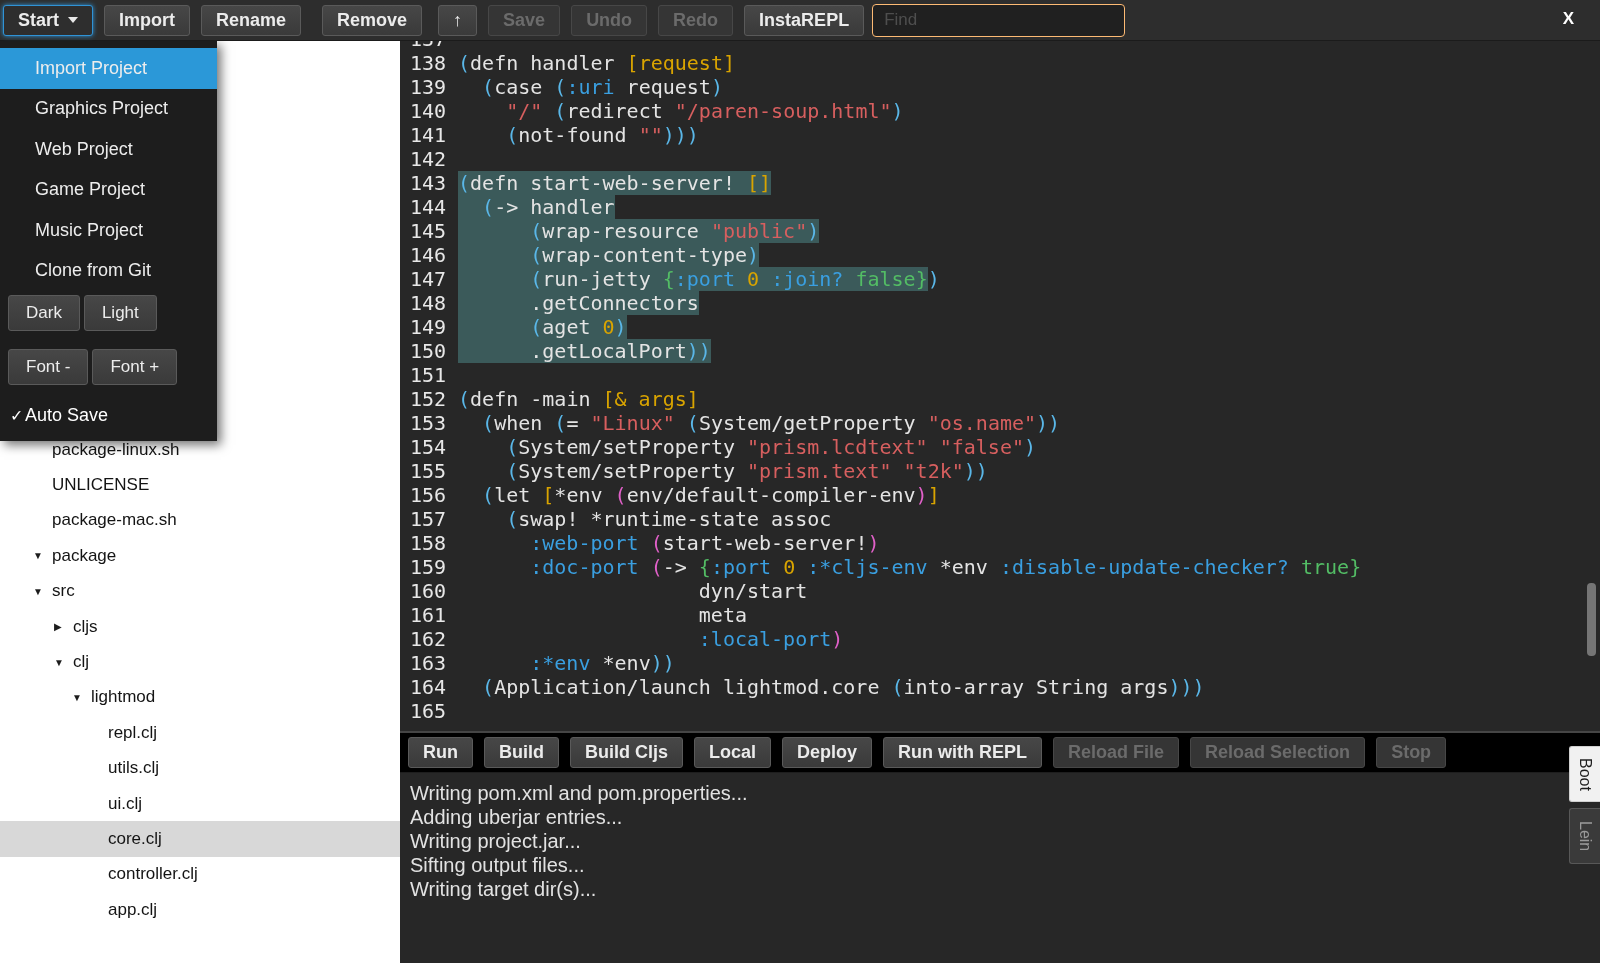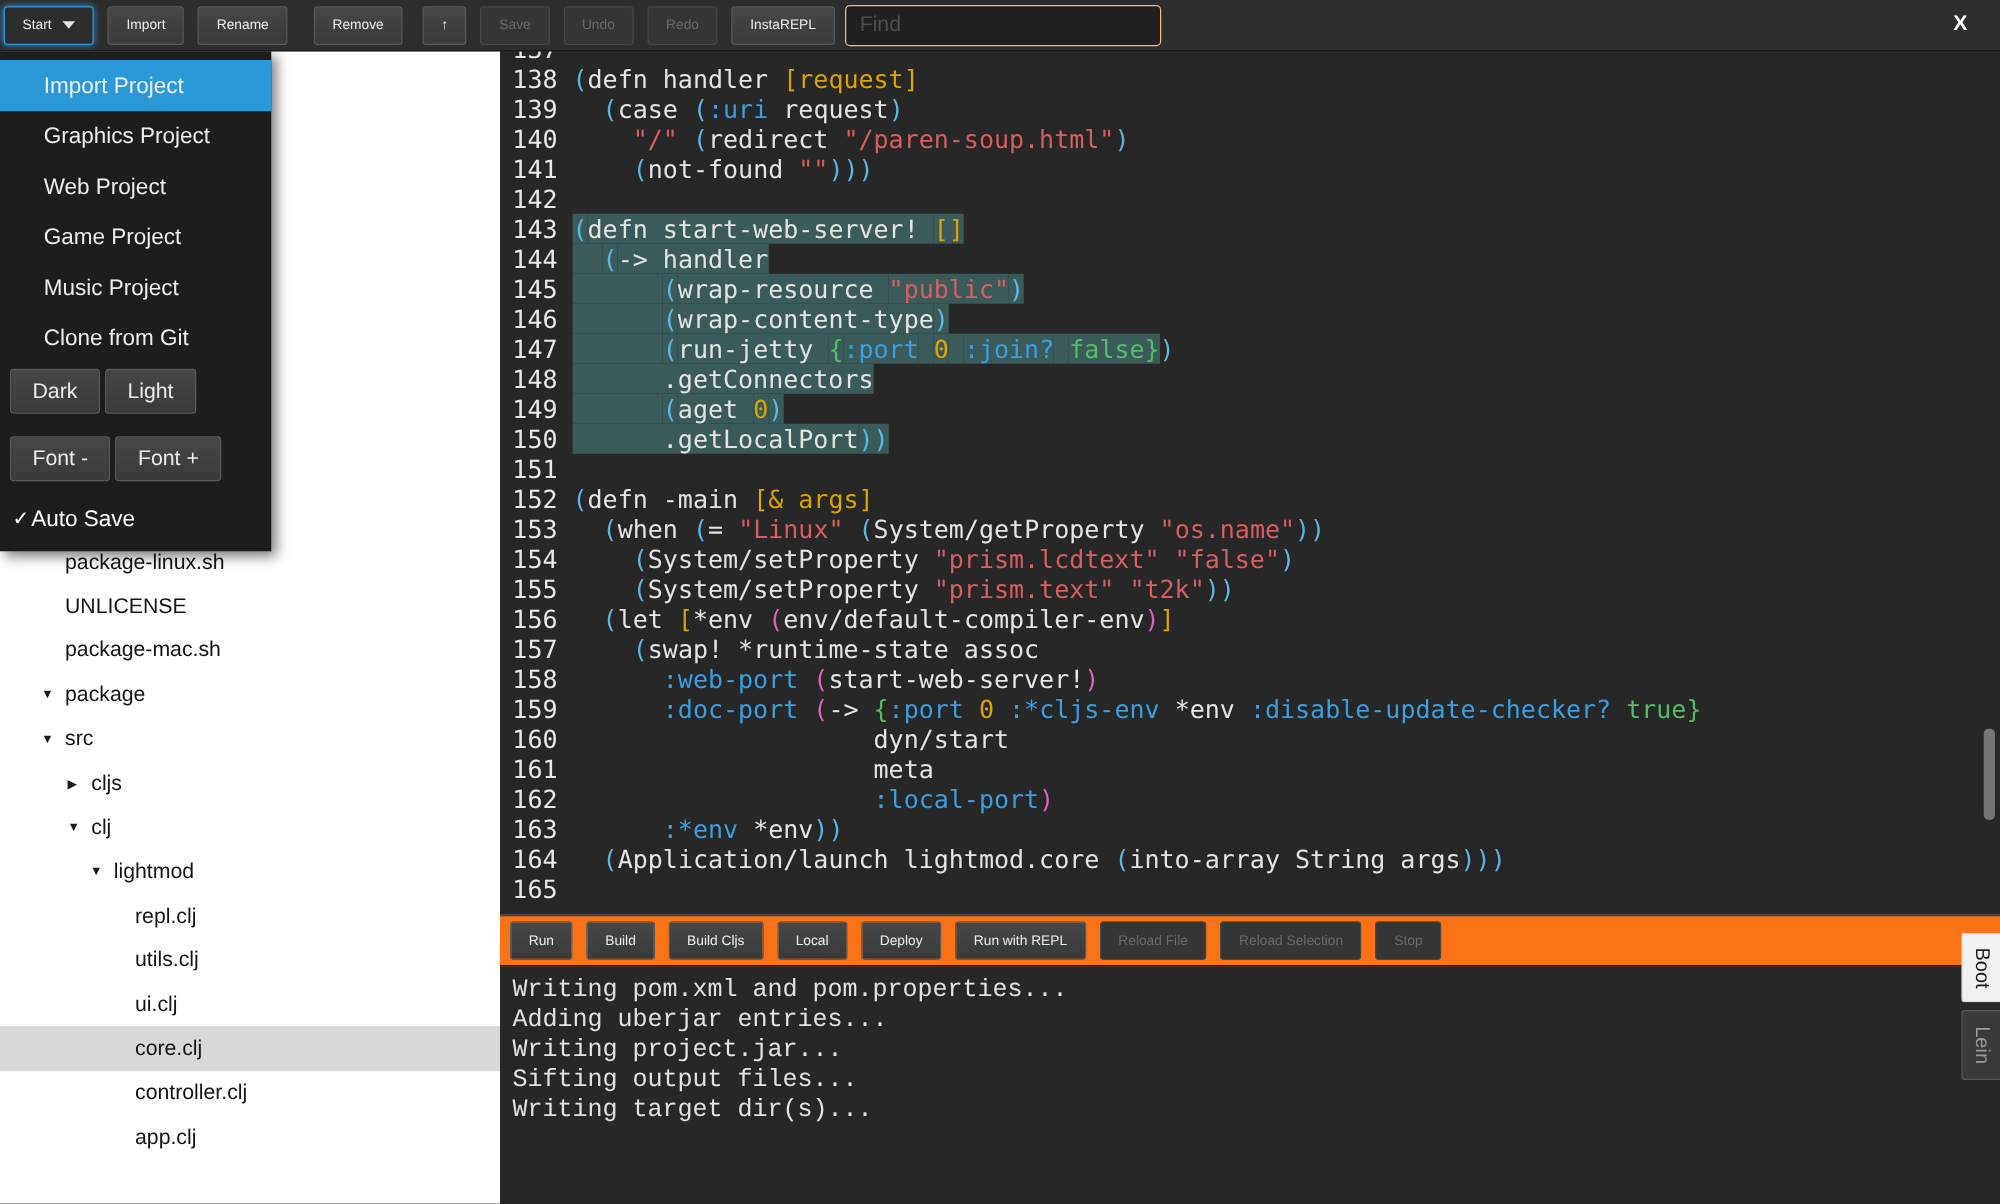--- a/index.html
+++ b/index.html
@@ -4,23 +4,23 @@
 <style>
   * { margin:0; padding:0; box-sizing:border-box; }
   html,body { width:1600px; height:963px; overflow:hidden; }
   body { position:relative; background:#272727; font-family:"Liberation Sans",sans-serif; }
 
   
   .toolbar { position:absolute; top:0; left:0; width:1600px; height:41px;
              background:#2d2d2d; border-bottom:1px solid #1b1b1b; display:flex;
              align-items:center; z-index:20; }
   .tbtn { height:31px; background:linear-gradient(#474747,#3a3a3a); border:1px solid #5a5a5a;
-          border-radius:3px; color:#ececec; font-size:11px; padding:0 14px;
+          border-radius:3px; color:#ececec; font-size:18px; padding:0 14px;
           display:flex; align-items:center; justify-content:center; margin-left:11px;
-          white-space:nowrap; cursor:default; }
+          white-space:nowrap; cursor:default;font-weight:bold; }
   .tbtn.disabled { background:#353535; border-color:#474747; color:#6b6b6b; }
   .tbtn.start { margin-left:3px; background:#2e2e2e; border-color:#2f93d6;
                 box-shadow:0 0 5px #2f93d6; }
   .tbtn.gap21 { margin-left:21px; }
   .tbtn.gap16 { margin-left:16px; }
   .caret-down { width:0; height:0; border-left:5px solid transparent;
                 border-right:5px solid transparent; border-top:6px solid #e8e8e8;
                 margin-left:9px; display:inline-block; }
   .find { width:253px; height:33px; background:#202020; border:1px solid #fdba74;
           border-radius:4px; color:#bbb; font-size:17px; padding:0 11px; margin-left:8px;
@@ -67,25 +67,25 @@
   .cline { height:24px; display:flex; }
   .lnum { width:58px; padding-right:12px; text-align:right; color:#e8e8e8; flex:none; }
   .lcode { white-space:pre; }
   .lcode .sel { background:#3b5a5a; }
   .vthumb { position:absolute; right:4px; top:542px; width:9px; height:73px;
             background:#757575; border-radius:4px; }
 
   
   .bottom { position:absolute; top:731px; left:400px; width:1200px; height:232px;
             background:#272727; border-top:2px solid #454545; z-index:1; }
-  .btabbar { height:40px; background:#f97316; border-bottom:1px solid #1e1e1e;
+  .btabbar { height:40px; background:#000000; border-bottom:1px solid #1e1e1e;
              display:flex; align-items:center; padding-left:8px; }
   .btabbar .tbtn { height:31px; margin-left:11px; }
   .btabbar .tbtn:first-child { margin-left:0; }
-  .console { padding:8px 0 0 10px; font-family:Liberation Mono, monospace;
+  .console { padding:8px 0 0 10px; font-family:Liberation Sans, sans-serif;
              font-size:20px; line-height:24px; color:#e2e2e2; white-space:pre; }
   .con-line { height:24px; }
 
   .side-tabs { position:absolute; right:0; top:13px; width:31px; }
   .vtab { writing-mode:vertical-rl; width:31px; height:56px; display:flex;
           align-items:center; justify-content:center; font-size:16px; color:#9a9a9a;
           background:#3a3a3a; border:1px solid #585858; border-right:none;
           border-radius:3px 0 0 3px; margin-bottom:6px; }
   .vtab.active { background:#f1f1f1; color:#1e1e1e; border-color:#d0d0d0; }
 </style>

